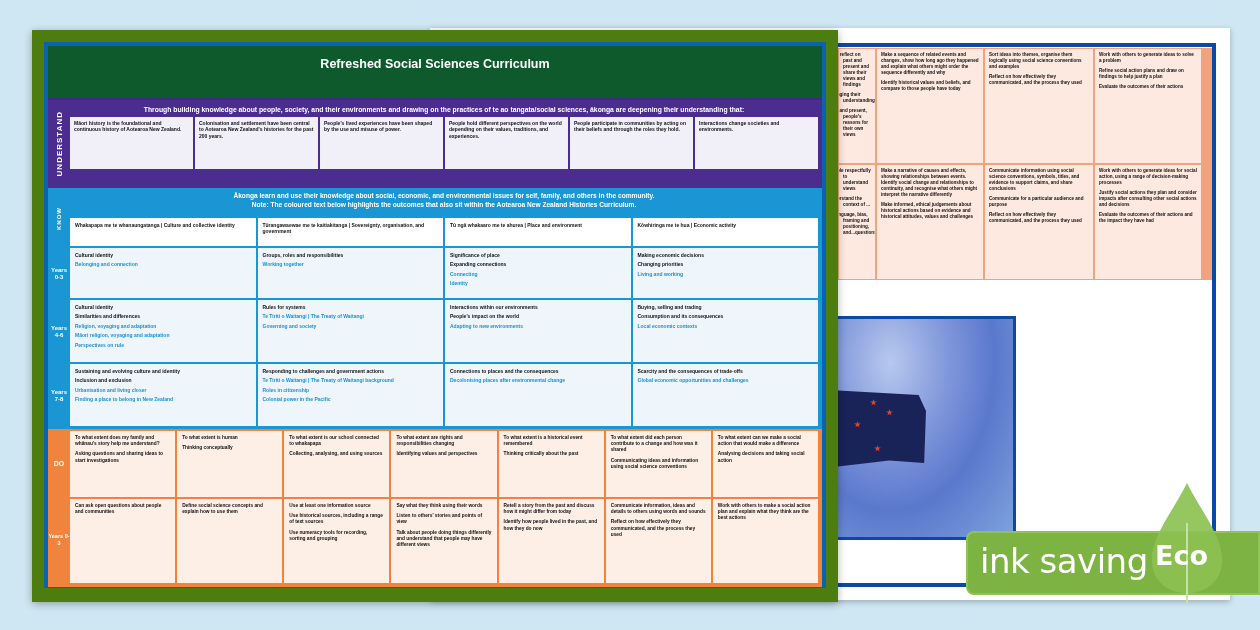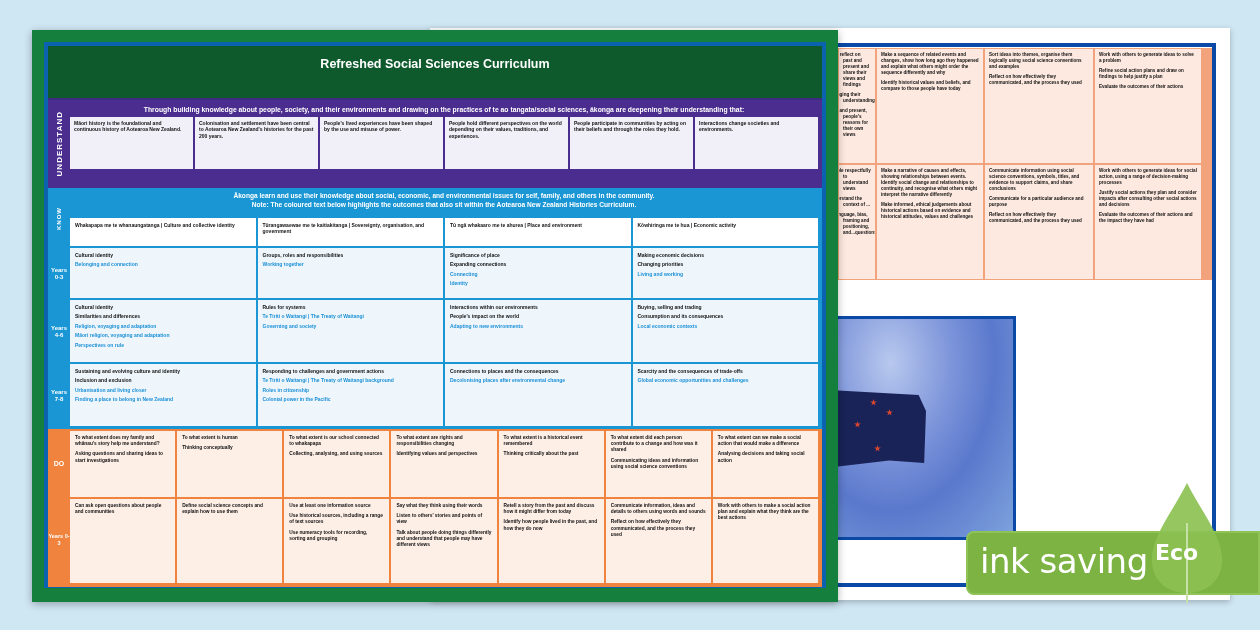--- a/index.html
+++ b/index.html
@@ -9,21 +9,21 @@
   .back-page { position: absolute; left: 430px; top: 28px; width: 800px; height: 572px; background: #fff; box-shadow: 0 2px 6px rgba(0,0,0,0.25); }
   .back-frame { position: absolute; left: 398px; top: 15px; width: 388px; height: 544px; border: 4px solid #0a4aa6; border-left: none; }
   .back-grid { position: absolute; left: 408px; top: 20px; width: 374px; height: 232px; display: grid; grid-template-columns: 36px 106px 108px 106px; grid-template-rows: 114px 114px; gap: 2px; background: #f3a37b; padding: 1px; }
   .back-cell { background: #fde9df; font-size: 4.6px; font-weight: bold; line-height: 6px; padding: 3px 4px; color: #111; overflow: hidden; }
   .back-cell p { margin-bottom: 4px; }
   .flag-photo { position: absolute; left: 408px; top: 288px; width: 178px; height: 224px; border: 3px solid #0a4aa6; border-left: none; background: radial-gradient(ellipse at 30% 20%, #b8c8ee 0%, #7d95da 35%, #5a78cc 60%, #7ea3dd 100%); overflow: hidden; }
   .flag { position: absolute; left: -4px; top: 68px; width: 92px; height: 80px; background: #1a2358; clip-path: polygon(0 4%, 92% 10%, 100% 30%, 98% 95%, 60% 92%, 0 100%); }
   .star { position: absolute; width: 7px; height: 7px; background: #d8462f; clip-path: polygon(50% 0, 61% 35%, 98% 35%, 68% 57%, 79% 91%, 50% 70%, 21% 91%, 32% 57%, 2% 35%, 39% 35%); }
 
   
-  .front-page { position: absolute; left: 32px; top: 30px; width: 806px; height: 572px; background: #15803d; box-shadow: 0 2px 8px rgba(0,0,0,0.3); }
+  .front-page { position: absolute; left: 32px; top: 30px; width: 806px; height: 572px; background: #4d7c0f; box-shadow: 0 2px 8px rgba(0,0,0,0.3); }
   .poster { position: absolute; left: 12px; top: 12px; width: 782px; height: 546px; border: 4px solid #0b63b0; background: #fff; }
   .title-bar { height: 54px; background: #0f5a2c; color: #fff; text-align: center; font-weight: bold; font-size: 12.5px; line-height: 17px; padding-top: 10px; border-bottom: 2px solid #3d2a82; }
 
   .section { display: flex; }
   .side-label { color: #fff; font-weight: bold; font-size: 8px; display: flex; align-items: center; justify-content: center; width: 22px; }
   .side-label.vert span { writing-mode: vertical-rl; transform: rotate(180deg); letter-spacing: 1px; }
 
   .understand { background: #4a2d8f; height: 88px; }
   .understand .body { flex: 1; padding: 2px 4px 4px 0; }
   .understand .intro { color: #fff; font-weight: bold; font-size: 6.8px; text-align: center; line-height: 9px; padding: 3px 4px; }
@@ -46,21 +46,21 @@
   .do .left .lab { color: #fff; font-weight: bold; font-size: 7px; display: flex; align-items: center; justify-content: center; text-align: center; line-height: 7px; }
   .do .body { flex: 1; padding: 2px 4px 4px 0; }
   .do .grid { display: grid; grid-template-columns: repeat(7, 1fr); grid-template-rows: 66px 84px; gap: 2px; }
   .do .cell { background: #fdeee6; font-size: 4.8px; font-weight: bold; line-height: 6.2px; padding: 4px 5px; color: #111; overflow: hidden; }
   .do .cell p { margin-bottom: 4px; }
 
   
   .eco-badge { position: absolute; left: 966px; top: 531px; width: 294px; height: 64px; background: #7cb342; border-radius: 8px 0 0 8px; border: 2px solid #8fc356; }
   .eco-text { position: absolute; left: 12px; top: 8px; color: #fff; font-size: 34px; font-family: "DejaVu Sans", sans-serif; letter-spacing: -0.5px; }
   .leaf { position: absolute; left: 1150px; top: 483px; width: 74px; height: 120px; }
-  .eco-label { position: absolute; left: 1155px; top: 540px; color: #fff; font-weight: bold; font-size: 22px; font-family: "DejaVu Sans", sans-serif; }
+  .eco-label { position: absolute; left: 1155px; top: 540px; color: #fff; font-weight: bold; font-size: 27px; font-family: "DejaVu Sans", sans-serif; }
 </style>
 </head>
 <body>
 
 <div class="back-page">
   <div class="back-frame"></div>
   <div class="back-grid" id="back-grid">
       <div class="back-cell" style="text-indent: -18px;">
         <p>...tion, reflect on past and present and share their views and findings</p>
         <p>...changing their understanding</p>

